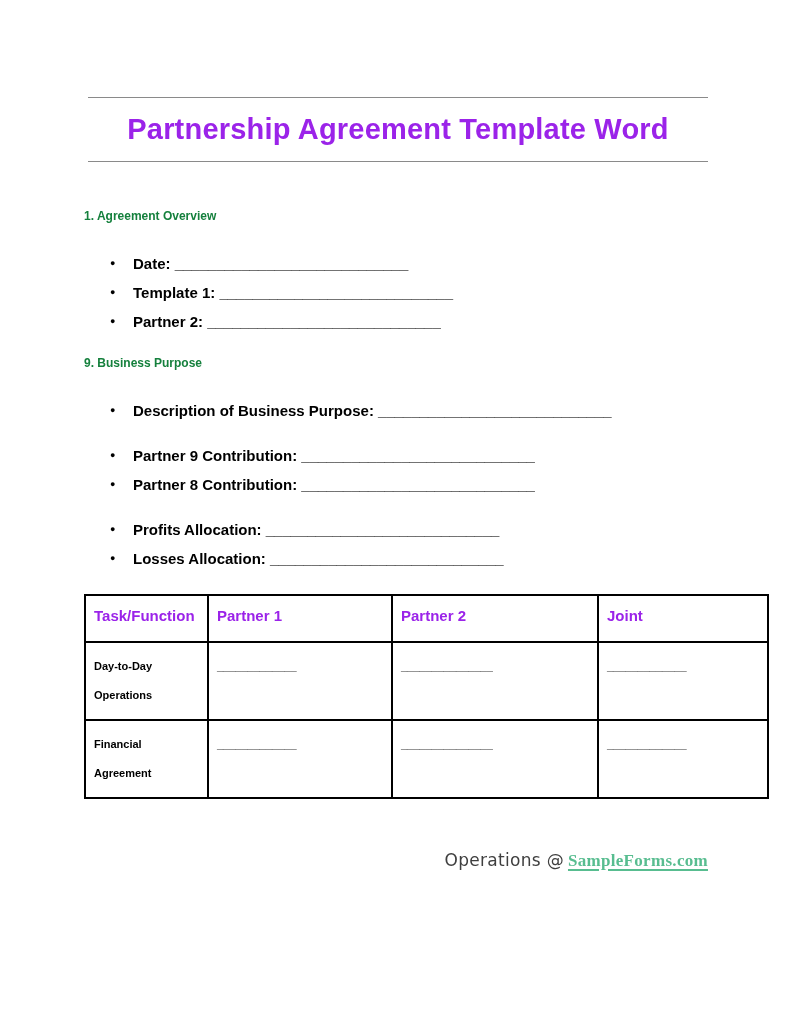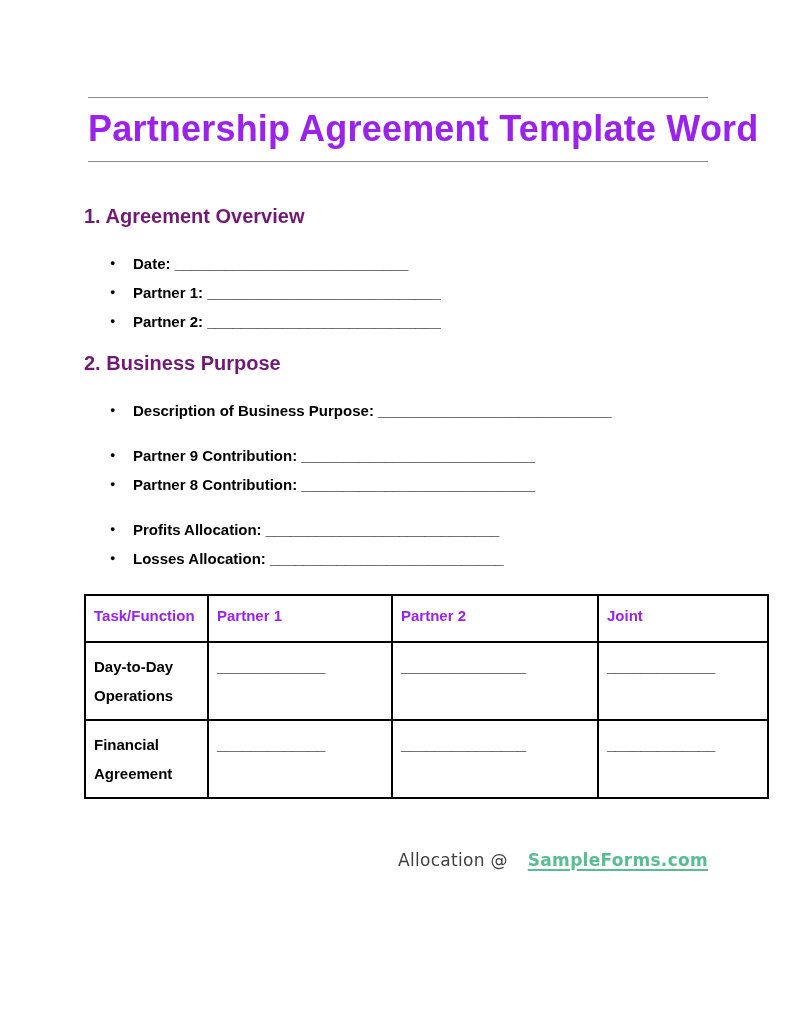--- a/index.html
+++ b/index.html
@@ -11,30 +11,30 @@
     color: #000;
     overflow: hidden;
   }
   .page { width: 802px; height: 1032px; position: relative; }
 
   
   .title-block { margin: 97px 94px 0 88px; }
   .rule { border-top: 1px solid #8a8a8a; height: 0; }
   .doc-title {
     margin: 0; padding: 13px 0 14px;
-    font-size: 36px; line-height: 36px;
+    font-size: 29px; line-height: 36px;
     font-weight: bold; text-align: center;
     color: #9b23e9; letter-spacing: 0.2px;
     white-space: nowrap;
   }
 
   
   .content { margin: 43px 35px 0 84px; }
   h2.section-heading {
-    color: #701a75; font-size: 20px; line-height: 22px;
+    color: #15803d; font-size: 12px; line-height: 22px;
     font-weight: bold; margin: 0 0 22px 0;
   }
   ul.fields { list-style: none; margin: 0 0 16px 0; padding: 0 0 0 26px; }
   li.field {
     position: relative; padding-left: 23px;
     font-size: 15px; font-weight: bold; line-height: 29px;
     white-space: nowrap;
   }
   li.field .dot {
     position: absolute; left: 0; top: 0;
@@ -48,38 +48,39 @@
     border: 2px solid #000;
   }
   table.roles th, table.roles td {
     border: 2px solid #000; vertical-align: top; text-align: left;
   }
   table.roles th {
     color: #9b23e9; font-size: 15px; font-weight: bold;
     padding: 10px 8px; height: 47px; line-height: 20px;
   }
   table.roles td {
-    font-size: 15px; font-weight: bold; color: #000;
+    font-size: 11px; font-weight: bold; color: #000;
     padding: 9px 8px; height: 72px; line-height: 29px;
   }
   td.fill-cell { white-space: nowrap; overflow: hidden; margin-top: 48px; }
 
   
   .footer {
     margin: 48px 94px 0 0; text-align: right;
     font-family: "DejaVu Sans", sans-serif;
     font-size: 17px; line-height: 26px;
     color: #3f3f3f; letter-spacing: 0.3px;
   }
   .footer a.brand {
-    color: #58bd90; font-weight: bold; margin-left: 20px;
+    color: #58bd90; font-weight: bold; margin-left: 4px;
     text-decoration: underline;
     text-decoration-thickness: 2px;
     text-underline-offset: 3px;
     cursor: pointer;
+    font-family: Liberation Serif, serif;
   }
 </style>
 </head>
 <body>
 
 <div class="page">
 
   <div class="title-block">
     <div class="rule"></div>
     <h1 class="doc-title">Partnership Agreement Template Word</h1>
@@ -87,28 +88,28 @@
   </div>
 
   <div class="content">
 
     <h2 class="section-heading">1. Agreement Overview</h2>
     <ul class="fields">
       <li class="field">
         <span class="dot">●</span><span>Date: </span><span>____________________________</span>
       </li>
       <li class="field">
-        <span class="dot">●</span><span>Partner 1: </span><span>____________________________</span>
+        <span class="dot">●</span><span>Template 1: </span><span>____________________________</span>
       </li>
       <li class="field">
         <span class="dot">●</span><span>Partner 2: </span><span>____________________________</span>
       </li>
     </ul>
 
-    <h2 class="section-heading">2. Business Purpose</h2>
+    <h2 class="section-heading">9. Business Purpose</h2>
     <ul class="fields">
       <li class="field">
         <span class="dot">●</span><span>Description of Business Purpose: </span><span>____________________________</span>
       </li>
     </ul>
 
     <ul class="fields">
       <li class="field">
         <span class="dot">●</span><span>Partner 9 Contribution: </span><span>____________________________</span>
       </li>
@@ -154,16 +155,16 @@
           <td class="fill-cell">_____________</td>
           <td class="fill-cell">_______________</td>
           <td class="fill-cell">_____________</td>
         </tr>
       </tbody>
     </table>
 
   </div>
 
   <div class="footer">
-    <span>Allocation @</span><a class="brand">SampleForms.com</a>
+    <span>Operations @</span><a class="brand">SampleForms.com</a>
   </div>
 
 </div>
 
 </body></html>

